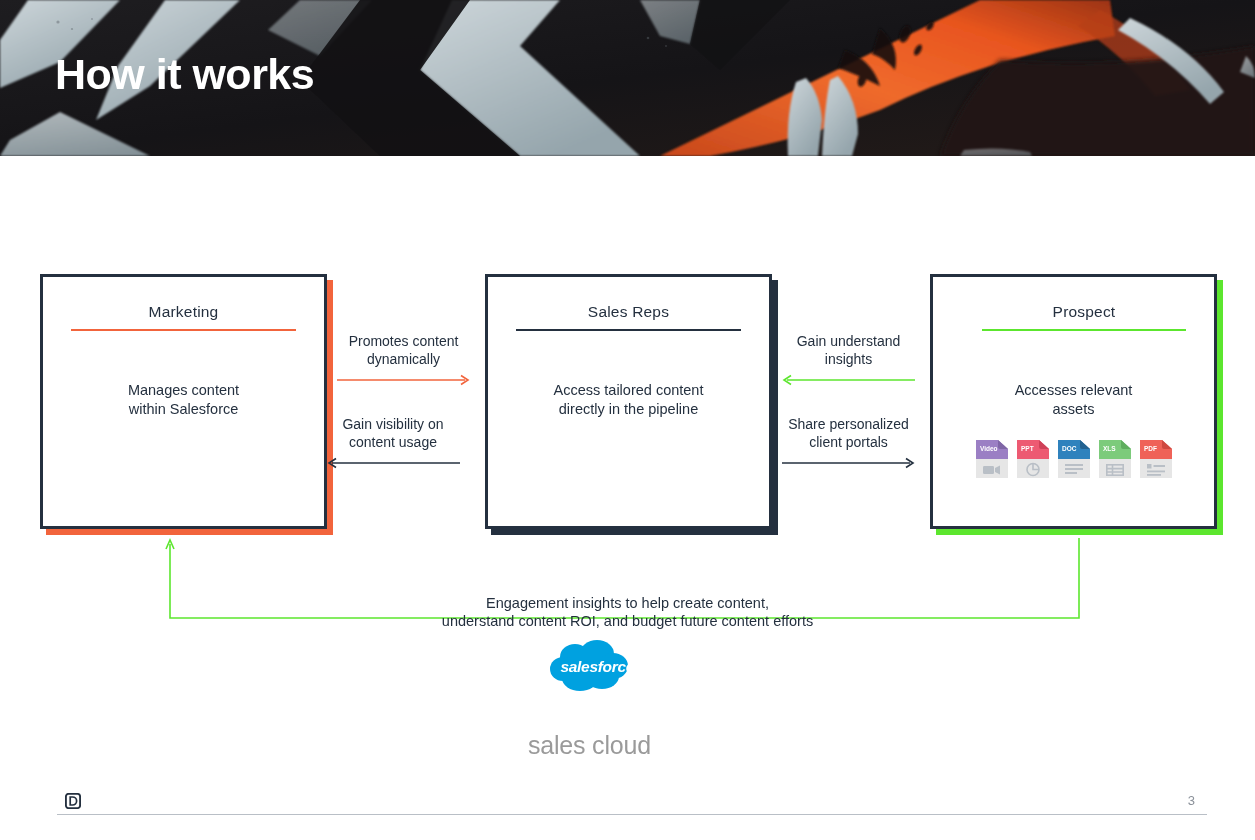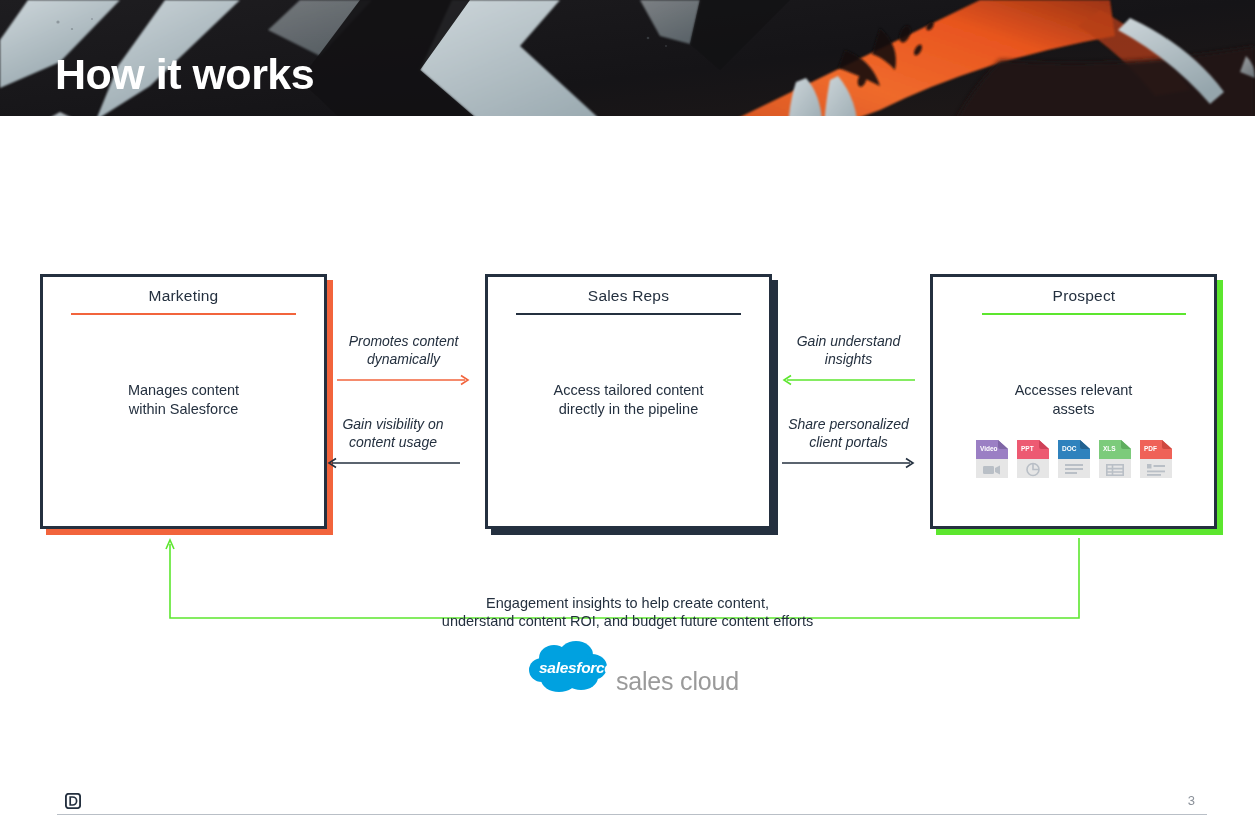--- a/index.html
+++ b/index.html
@@ -10,21 +10,21 @@
     background: #ffffff;
     font-family: "Liberation Sans", "DejaVu Sans", sans-serif;
     position: relative;
     overflow: hidden;
   }
 
   
   .banner {
     position: absolute;
     left: 0; top: 0;
-    width: 1255px; height: 116px;
+    width: 1255px; height: 156px;
     overflow: hidden;
     background: #a21caf;
   }
   .banner svg { display: block; width: 1255px; height: 156px; }
   .banner-title {
     position: absolute;
     left: 55px; top: 53px;
     font-size: 43px;
     font-weight: bold;
     color: #ffffff;
@@ -54,21 +54,21 @@
   .shadow-marketing { left: 46px; background: #f2643c; }
   .box-sales      { left: 485px; }
   .shadow-sales   { left: 491px; background: #24303f; }
   .box-prospect   { left: 930px; padding-left: 21px; }
   .shadow-prospect{ left: 936px; background: #5ce62e; }
 
   .box-title {
     text-align: center;
     font-size: 15.5px;
     color: #24303f;
-    margin-top: 10px;
+    margin-top: 26px;
     letter-spacing: 0.2px;
   }
   .box-rule {
     height: 2px;
     margin: 8px 28px 0 28px;
   }
   .rule-orange { background: #f2643c; }
   .rule-navy   { background: #24303f; }
   .rule-green  { background: #5ce62e; }
 
@@ -88,21 +88,21 @@
     left: 0; right: 0;
     top: 163px;
     display: flex;
     justify-content: center;
     gap: 9px;
   }
   .file-icon { width: 32px; }
   .file-icon svg { display: block; }
 
   
-  .arrow-group { position: absolute; z-index: 2; font-style: italic; }
+  .arrow-group { position: absolute; z-index: 2; }
   .arrow-label {
     text-align: center;
     font-size: 14px;
     line-height: 1.25;
     color: #24303f;
   }
   .arrow-svg { display: block; margin: 6px auto 0 auto; }
 
   .ag-1 { left: 337px; top: 333px; width: 133px; }
   .ag-2 { left: 324px; top: 416px; width: 138px; }
@@ -128,20 +128,21 @@
   }
 
   
   .sf-logo {
     position: absolute;
     left: 528px; top: 638px;
     display: flex;
     align-items: center;
     gap: 8px;
     z-index: 2;
+    flex-direction: column;
   }
   .sf-cloud { position: relative; width: 80px; height: 56px; }
   .sf-cloud svg { display: block; }
   .sf-word {
     position: absolute;
     left: 11px; top: 20px;
     font-size: 15.5px;
     font-style: italic;
     font-weight: bold;
     color: #ffffff;

